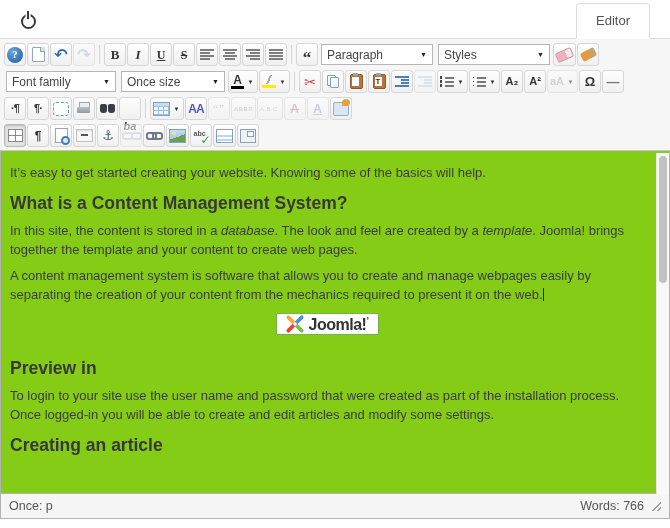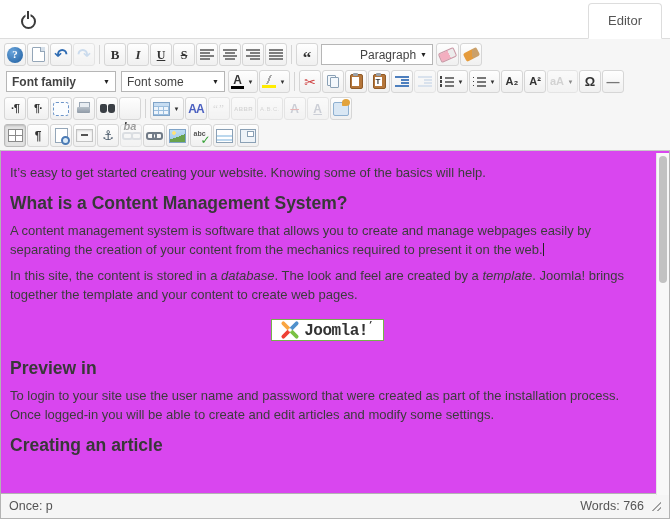--- a/index.html
+++ b/index.html
@@ -3,36 +3,36 @@
 <meta charset="utf-8">
 <style>
   html,body{margin:0;padding:0;background:#fff;}
   body{width:670px;height:528px;font-family:"Liberation Sans","DejaVu Sans",sans-serif;position:relative;overflow:hidden;}
 
   
   .top-strip{height:38px;position:relative;border-bottom:1px solid #ddd;background:#fff;}
   .power-btn{position:absolute;left:16px;top:8px;width:24px;height:24px;border:none;background:transparent;cursor:pointer;padding:0;}
   .icon-power{display:block;width:11px;height:11px;border:2px solid #3a3a3a;border-radius:50%;position:relative;margin:3px auto 0;}
   .icon-power::before{content:"";position:absolute;left:50%;top:-5px;width:2px;height:8px;margin-left:-1px;background:#3a3a3a;box-shadow:0 0 0 1.5px #fff;}
-  .tabs{position:absolute;right:8px;bottom:-1px;display:flex;align-items:flex-end;}
+  .tabs{position:absolute;right:20px;bottom:-1px;display:flex;align-items:flex-end;}
   .tab{height:31px;line-height:31px;padding:0 19px;font-size:13px;color:#555;background:transparent;border:1px solid transparent;border-bottom:none;cursor:pointer;font-family:inherit;}
   .tab.active{background:#fff;border-color:#ddd;border-radius:4px 4px 0 0;border-bottom:1px solid #fff;height:36px;line-height:34px;color:#555;}
 
   
   .toolbar{background:#f6f6f6;padding:2px 2px 1px 2px;}
   .tb-row{display:flex;align-items:center;height:27px;column-gap:1px;padding-left:2px;}
   .tb-btn{min-width:22px;height:23px;padding:0 2px;display:inline-flex;align-items:center;justify-content:center;background:linear-gradient(#fefefe,#f0f0f0);border:1px solid #d6d6d6;border-radius:3px;cursor:pointer;font-family:inherit;box-sizing:border-box;}
   .tb-btn.pressed{background:#e3e3e3;border-color:#b9b9b9;box-shadow:inset 0 1px 2px rgba(0,0,0,.18);}
   .tb-btn.disabled{opacity:.55;cursor:default;}
   .tb-sep{width:1px;height:19px;background:#d4d4d4;margin:0 3px;flex:none;}
   .tb-select{height:21px;background:#fff;border:1px solid #b6b6b6;display:inline-flex;align-items:center;justify-content:space-between;padding:0 5px;margin:0 2px;font-size:12px;color:#444;cursor:pointer;box-sizing:border-box;flex:none;}
   .sel-arrow{font-size:7px;color:#222;margin-left:4px;}
-  [data-name="format-select"]{width:112px;justify-content:flex-end;}
+  [data-name="format-select"]{width:112px;}
   [data-name="styles-select"]{width:112px;}
-  [data-name="font-family-select"]{width:110px;font-weight:bold;}
+  [data-name="font-family-select"]{width:110px;}
   [data-name="font-size-select"]{width:104px;}
   .dd{width:9px;font-size:6px;color:#333;text-align:center;margin-left:2px;flex:none;}
   .glyph{display:inline-flex;align-items:center;justify-content:center;font-size:12px;color:#333;line-height:1;}
 
   
   .icon-help{width:16px;height:16px;border-radius:50%;background:radial-gradient(circle at 35% 30%,#6aa5dc,#1c5c9e);color:#fff;font-weight:bold;font-size:11px;font-family:"Liberation Serif",serif;}
   .icon-new-document{width:11px;height:13px;background:#fff;border:1px solid #94a6b8;border-radius:1px;position:relative;}
   .icon-new-document::after{content:"";position:absolute;top:-1px;right:-1px;width:4px;height:4px;background:#d6e0ea;border-left:1px solid #94a6b8;border-bottom:1px solid #94a6b8;}
   .icon-undo{font-size:16px;font-weight:bold;color:#2f6cb3;}
   .icon-redo{font-size:16px;font-weight:bold;color:#a8c6e6;}
@@ -98,26 +98,26 @@
   .icon-link::before{left:0;}.icon-link::after{left:6px;}
   .icon-unlink::before{left:-1px;border-color:#c6ccd3;}.icon-unlink::after{left:8px;border-color:#c6ccd3;}
   .icon-image{width:15px;height:12px;border:1px solid #7fa3c7;background:radial-gradient(circle at 4px 3px,#ffe27a 1.5px,transparent 2.2px),linear-gradient(160deg,transparent 55%,#69a24c 55%),linear-gradient(#bfdcf2,#9cc6e8);}
   .icon-spellcheck{width:15px;height:13px;font-size:7px;font-weight:bold;color:#555;position:relative;align-items:flex-start;justify-content:flex-start;padding-top:1px;}
   .icon-spellcheck::after{content:"✓";position:absolute;right:-2px;bottom:-3px;color:#2f9e2f;font-size:12px;font-weight:bold;}
   .icon-readmore{width:15px;height:12px;border:1px solid #8aa0b5;background:linear-gradient(#bcd8ee,#bcd8ee) 0 5px/15px 2px no-repeat,linear-gradient(#bcd8ee,#bcd8ee) 0 9px/15px 2px no-repeat,#fff;}
   .icon-pagebreak{width:14px;height:12px;border:1px solid #8aa0b5;background:#eef3f8;position:relative;}
   .icon-pagebreak::after{content:"";position:absolute;right:1px;top:1px;width:5px;height:4px;background:#fff;border:1px solid #8aa0b5;}
 
   
-  .editor-body{position:relative;height:344px;background:#d946ef;border-left:1px solid #b3b3b3;border-right:1px solid #b3b3b3;border-top:1px solid #c8c8c8;border-bottom:1px solid #b3b3b3;box-sizing:border-box;overflow:hidden;padding:5px 24px 0 9px;color:#3c3c3c;cursor:text;}
+  .editor-body{position:relative;height:344px;background:#84cc16;border-left:1px solid #b3b3b3;border-right:1px solid #b3b3b3;border-top:1px solid #c8c8c8;border-bottom:1px solid #b3b3b3;box-sizing:border-box;overflow:hidden;padding:5px 24px 0 9px;color:#3c3c3c;cursor:text;}
   .editor-body p{margin:7px 0;font-size:13px;line-height:19px;}
   .editor-body h2{margin:11px 0 7px;font-size:17.5px;line-height:21px;font-weight:bold;color:#383838;}
   .caret{display:inline-block;width:1px;height:13px;background:#222;vertical-align:-2px;}
   .banner-row{text-align:center;margin:9px 0;}
-  .joomla-banner{display:none;align-items:center;height:34px;vertical-align:top;font-family:Liberation Mono, monospace;}
+  .joomla-banner{display:none;align-items:flex-start;height:34px;vertical-align:top;}
   .banner-left{display:inline-flex;align-items:center;gap:4px;background:#fff;border:1px solid #9dc479;padding:0 10px 0 8px;box-sizing:border-box;}
   .banner-brand{font-size:16px;font-weight:bold;color:#333;letter-spacing:-.5px;}
   .banner-mark{font-size:9px;vertical-align:7px;}
   .banner-right{display:inline-flex;align-items:center;padding:0 16px;color:#fff;font-size:12.5px;font-weight:bold;letter-spacing:.3px;}
   .scrollbar{position:absolute;top:153px;right:1px;width:13px;height:342px;background:#f8f8f8;border-left:1px solid #e6e6e6;box-sizing:border-box;}
   .scroll-thumb{position:absolute;top:3px;left:2px;width:8px;height:127px;background:#c2c2c2;border-radius:5px;}
 
   
   .status-bar{height:25px;background:#f5f5f5;border:1px solid #b3b3b3;border-top:none;box-sizing:border-box;display:flex;align-items:center;justify-content:space-between;padding:0 8px;font-size:12.5px;color:#555;}
   .status-right{display:flex;align-items:center;gap:7px;}
@@ -175,34 +175,38 @@
         <span class="glyph icon-align-justify" data-name="align-justify-icon"></span>
       </button>
       <span class="tb-sep" data-name="toolbar-separator"></span>
       <button class="tb-btn" data-name="blockquote-button">
         <span class="glyph icon-blockquote" data-name="blockquote-icon">“</span>
       </button>
       <div class="tb-select" data-name="format-select">
         <span data-name="format-select-value">Paragraph</span>
         <span class="sel-arrow" data-name="chevron-down-icon">▼</span>
       </div>
+      <div class="tb-select" data-name="styles-select">
+        <span data-name="styles-select-value">Styles</span>
+        <span class="sel-arrow" data-name="chevron-down-icon">▼</span>
+      </div>
       <button class="tb-btn" data-name="remove-format-button">
         <span class="glyph icon-remove-format" data-name="remove-format-icon"></span>
       </button>
       <button class="tb-btn" data-name="cleanup-button">
         <span class="glyph icon-cleanup" data-name="cleanup-icon"></span>
       </button>
     </div>
     <div class="tb-row">
       <div class="tb-select" data-name="font-family-select">
         <span data-name="font-family-select-value">Font family</span>
         <span class="sel-arrow" data-name="chevron-down-icon">▼</span>
       </div>
       <div class="tb-select" data-name="font-size-select">
-        <span data-name="font-size-select-value">Font some</span>
+        <span data-name="font-size-select-value">Once size</span>
         <span class="sel-arrow" data-name="chevron-down-icon">▼</span>
       </div>
       <button class="tb-btn" data-name="text-color-button">
         <span class="glyph icon-text-color" data-name="text-color-icon">A</span>
         <span class="dd" data-name="chevron-down-icon">▼</span>
       </button>
       <button class="tb-btn" data-name="highlight-color-button">
         <span class="glyph icon-highlight-color" data-name="highlight-color-icon"></span>
         <span class="dd" data-name="chevron-down-icon">▼</span>
       </button>
@@ -329,22 +333,22 @@
       </button>
       <button class="tb-btn" data-name="pagebreak-button">
         <span class="glyph icon-pagebreak" data-name="pagebreak-icon"></span>
       </button>
     </div>
   </div>
 
 <div class="editor-body" data-name="editor-body">
     <p data-name="content-paragraph"><span>It’s easy to get started creating your website. Knowing some of the basics will help.</span></p>
     <h2 data-name="content-heading">What is a Content Management System?</h2>
+    <p data-name="content-paragraph"><span>In this site, the content is stored in a </span><em>database</em><span>. The look and feel are created by a </span><em>template</em><span>. Joomla! brings together the template and your content to create web pages.</span></p>
     <p data-name="content-paragraph"><span>A content management system is software that allows you to create and manage webpages easily by separating the creation of your content from the mechanics required to present it on the web.</span><span class="caret" data-name="text-caret"></span></p>
-    <p data-name="content-paragraph"><span>In this site, the content is stored in a </span><em>database</em><span>. The look and feel are created by a </span><em>template</em><span>. Joomla! brings together the template and your content to create web pages.</span></p>
     <div class="banner-row" data-name="banner-row"><span class="joomla-banner" data-name="joomla-banner" style="display: inline-flex;">
   <span class="banner-left" data-name="joomla-logo-box" style="border-color: rgb(118, 178, 75);">
     <svg width="20" height="20" viewBox="0 0 24 24" data-name="joomla-logo-icon">
       <path d="M4 4 L10 10" stroke="#F9A541" stroke-width="4.5" stroke-linecap="round" fill="none"></path>
       <path d="M4 20 L10 14" stroke="#EE4035" stroke-width="4.5" stroke-linecap="round" fill="none"></path>
       <path d="M20 4 L14 10" stroke="#4F91CD" stroke-width="4.5" stroke-linecap="round" fill="none"></path>
       <path d="M20 20 L14 14" stroke="#7AC143" stroke-width="4.5" stroke-linecap="round" fill="none"></path>
       <circle cx="12" cy="12" r="2.2" fill="#fff"></circle>
     </svg>
     <span class="banner-brand" data-name="joomla-wordmark"><span>Joomla!</span><span class="banner-mark">’</span></span>

